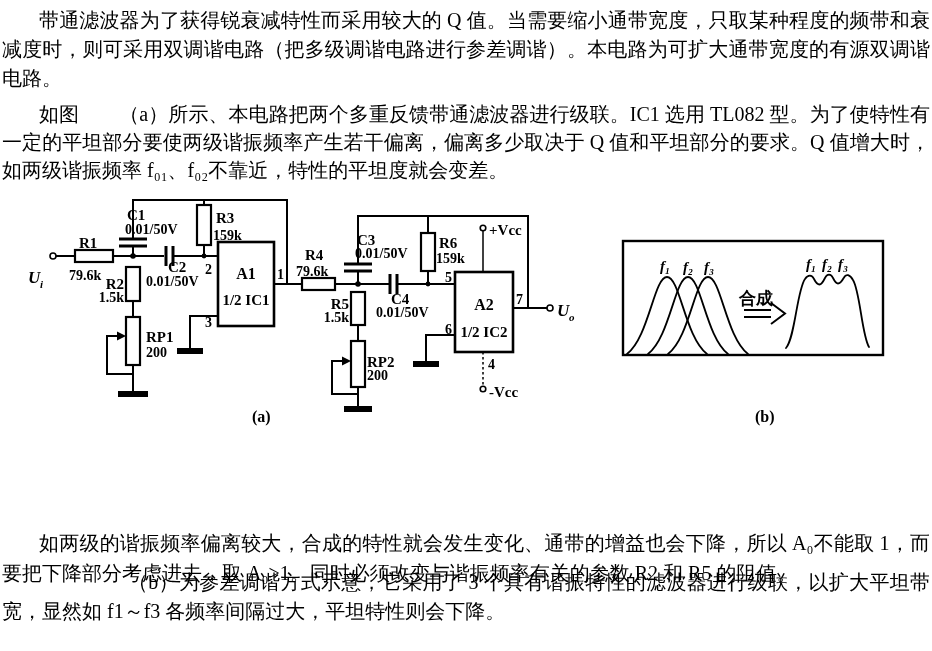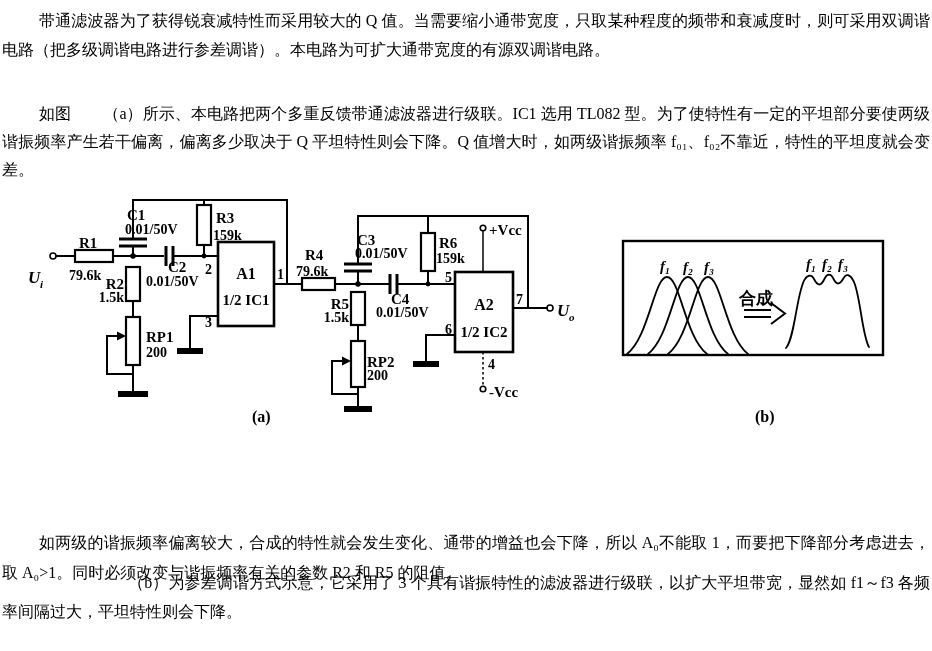--- a/index.html
+++ b/index.html
@@ -3,21 +3,21 @@
 <meta charset="utf-8">
 <style>
   html,body { margin:0; padding:0; }
   body {
     width:932px; height:651px; background:#ffffff; overflow:hidden;
     font-family:"Liberation Serif","DejaVu Serif",serif;
   }
   .page { position:relative; width:932px; height:651px; background:#ffffff; color:#000; }
   p.para {
     position:absolute; left:2px; width:928px; margin:0;
-    font-size:16px; line-height:29px; color:#000; text-align:justify;
+    font-size:20px; line-height:29px; color:#000; text-align:justify;
     font-family:"Liberation Serif","DejaVu Serif",serif;
   }
   .ti2  { text-indent:37px; }
   .tib  { text-indent:126px; }
   #p1 { top:6px; }
   #p2 { top:100px; line-height:28px; }
   #p3 { top:438px; line-height:30px; }
   #p4 { top:528px; line-height:30px; }
   #p5 { top:568px; }
   svg.fig { position:absolute; left:0; top:195px; }
@@ -43,21 +43,21 @@
   .cap  { font-size:16px; }
   .curve{ stroke:#000; stroke-width:1.8; fill:none; stroke-linecap:round; }
   .arr  { stroke:#000; stroke-width:2; fill:none; }
 </style>
 </head>
 <body>
 
 <div class="page">
 
   <p id="p1" class="para ti2">带通滤波器为了获得锐衰减特性而采用较大的 Q 值。当需要缩小通带宽度，只取某种程度的频带和衰减度时，则可采用双调谐电路（把多级调谐电路进行参差调谐）。本电路为可扩大通带宽度的有源双调谐电路。</p>
-  <p id="p2" class="para ti2">如图　　（a）所示、本电路把两个多重反馈带通滤波器进行级联。IC1 选用 TL082 型。为了使特性有一定的平坦部分要使两级谐振频率产生若干偏离，偏离多少取决于 Q 平坦特性则会下降。Q 值增大时，如两级谐振频率 f₀₁、f₀₂不靠近，特性的平坦度就会变差。</p>
+  <p id="p2" class="para ti2">如图　　（a）所示、本电路把两个多重反馈带通滤波器进行级联。IC1 选用 TL082 型。为了使特性有一定的平坦部分要使两级谐振频率产生若干偏离，偏离多少取决于 Q 值和平坦部分的要求。Q 值增大时，如两级谐振频率 f₀₁、f₀₂不靠近，特性的平坦度就会变差。</p>
 
   <svg class="fig" width="932" height="245" viewBox="0 195 932 245">
 
     <g>
 
       <g>
         <path class="w" d="M56 256 H75"></path>
         <path class="w" d="M113 256 H163"></path>
         <path class="w" d="M174 256 H218"></path>
         <path class="w" d="M133 256 V246"></path>

